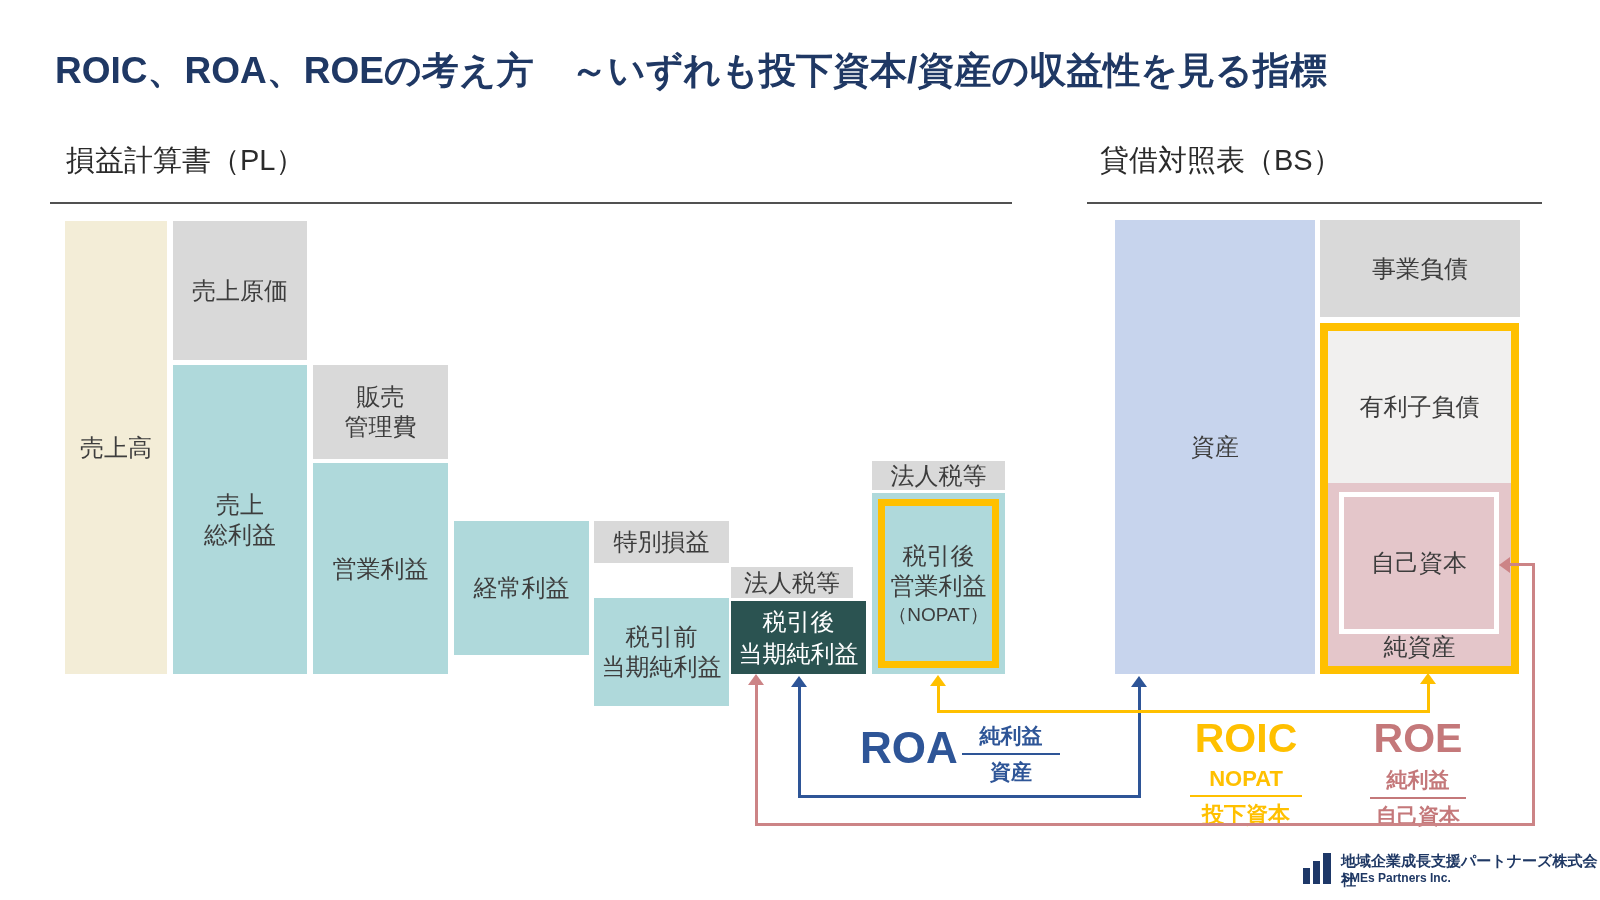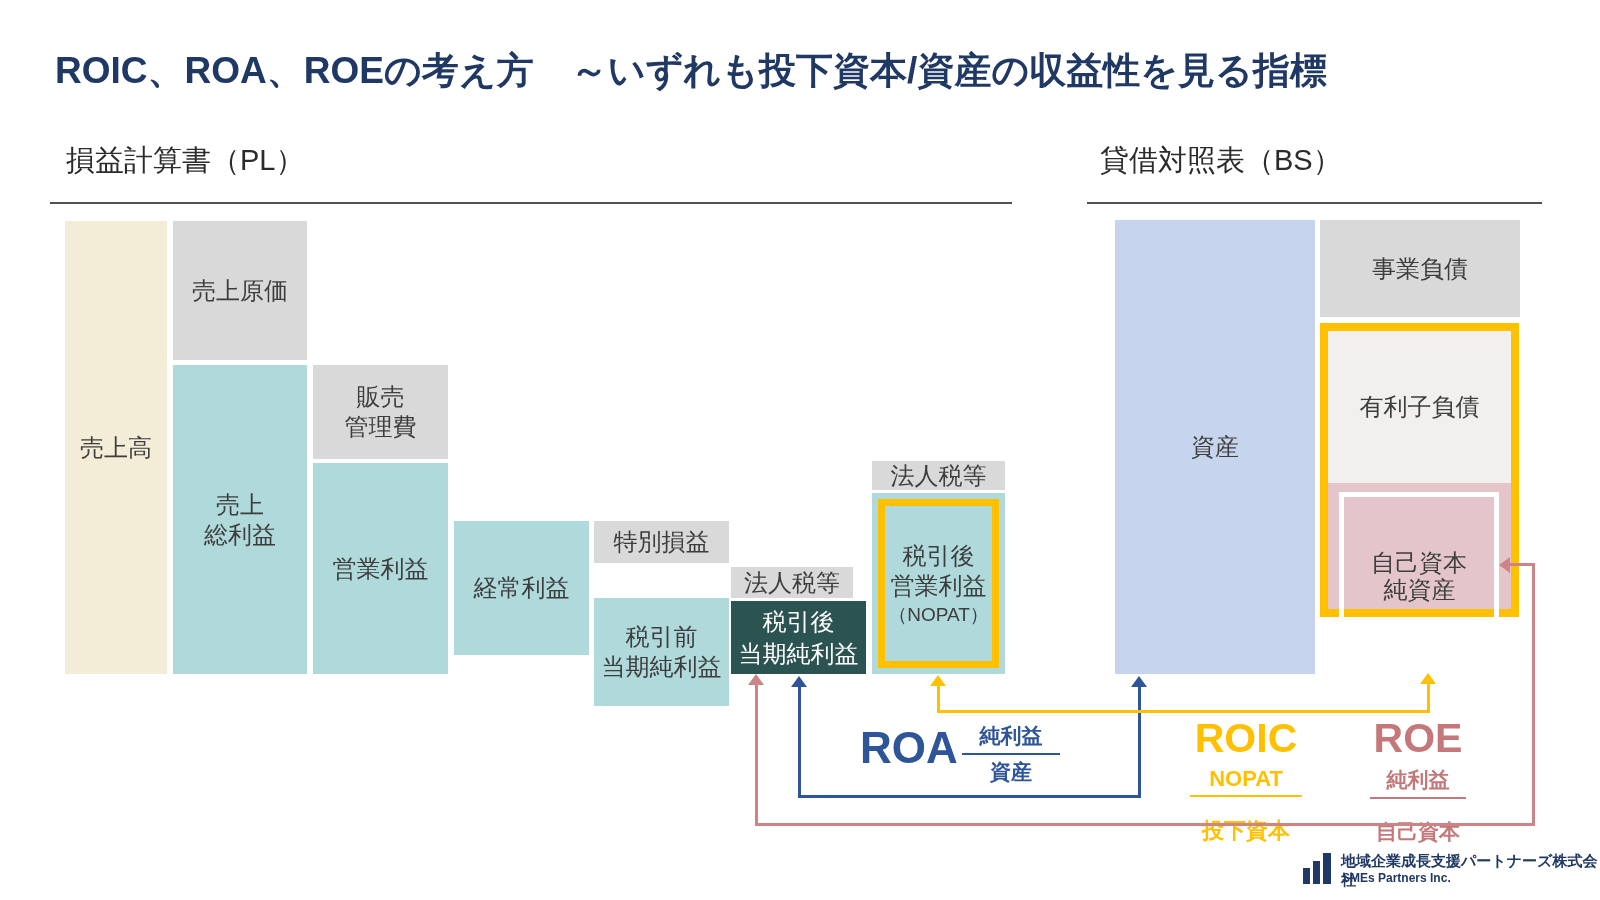--- a/index.html
+++ b/index.html
@@ -29,21 +29,21 @@
   .b10{left:731px;top:601px;width:135px;height:73px;background:#2B5351;color:#ffffff;line-height:1.3;}
   .b11{left:872px;top:461px;width:133px;height:29px;background:#D9D9D9;line-height:1.05;}
   .b12{left:872px;top:493px;width:133px;height:181px;background:#AFD9DB;}
   .nopat-border{position:absolute;left:6px;top:6px;right:6px;bottom:6px;border:7px solid #FFC000;}
   .nopat-text{position:relative;text-align:center;}
   .nopat-text .sub{display:block;font-size:19px;margin-top:2px;}
 
   
   .bs-asset{left:1115px;top:220px;width:200px;height:454px;background:#C7D4ED;}
   .bs-debt{left:1320px;top:220px;width:200px;height:97px;background:#D9D9D9;}
-  .bs-invested{position:absolute;left:1320px;top:323px;width:199px;height:294px;border:8px solid #FFC000;
+  .bs-invested{position:absolute;left:1320px;top:323px;width:199px;height:351px;border:8px solid #FFC000;
                background:#E4C6CA;display:flex;flex-direction:column;box-sizing:border-box;}
   .bs-interest{height:152px;background:#F1F0EF;display:flex;align-items:center;justify-content:center;
                font-size:24px;color:#3d3d3d;margin-bottom:3px;}
   .bs-equity-area{flex:1;position:relative;}
   .equity-box{position:absolute;left:11px;top:6px;width:150px;height:132px;border:5px solid #ffffff;
               display:flex;align-items:center;justify-content:center;font-size:24px;color:#3d3d3d;}
   .net-assets{position:absolute;left:0;right:0;bottom:3px;text-align:center;font-size:24px;color:#3d3d3d;}
 
   
   .roa-name{position:absolute;left:860px;top:726px;font-size:44px;font-weight:bold;color:#2E5597;line-height:1;text-align:center;}
@@ -51,21 +51,21 @@
             font-weight:bold;font-size:21px;}
   .roa-frac .num{padding-bottom:3px;border-bottom:2px solid #2E5597;}
   .roa-frac .den{padding-top:3px;}
   .fgroup{position:absolute;text-align:center;font-weight:bold;}
   .roic-group{left:1190px;top:718px;width:112px;color:#FFC000;}
   .roe-group{left:1370px;top:718px;width:96px;color:#C4787A;}
   .fgroup .fname{font-size:41px;line-height:1;}
   .fgroup .num{font-size:22px;margin-top:7px;padding-bottom:3px;}
   .roic-group .num{border-bottom:2px solid #FFC000;}
   .roe-group .num{font-size:21px;border-bottom:2px solid #C4787A;}
-  .fgroup .den{font-size:22px;padding-top:19px;}
+  .fgroup .den{font-size:22px;padding-top:3px;}
   .roe-group .den{font-size:21px;}
 
   
   .aline{position:absolute;}
   .pink{background:#CC8486;}
   .blueln{background:#2E5597;}
   .yellowln{background:#FFC000;}
   .p-v1{left:755px;top:683px;width:3px;height:143px;}
   .p-h1{left:755px;top:823px;width:780px;height:3px;}
   .p-v2{left:1532px;top:563px;width:3px;height:263px;}

